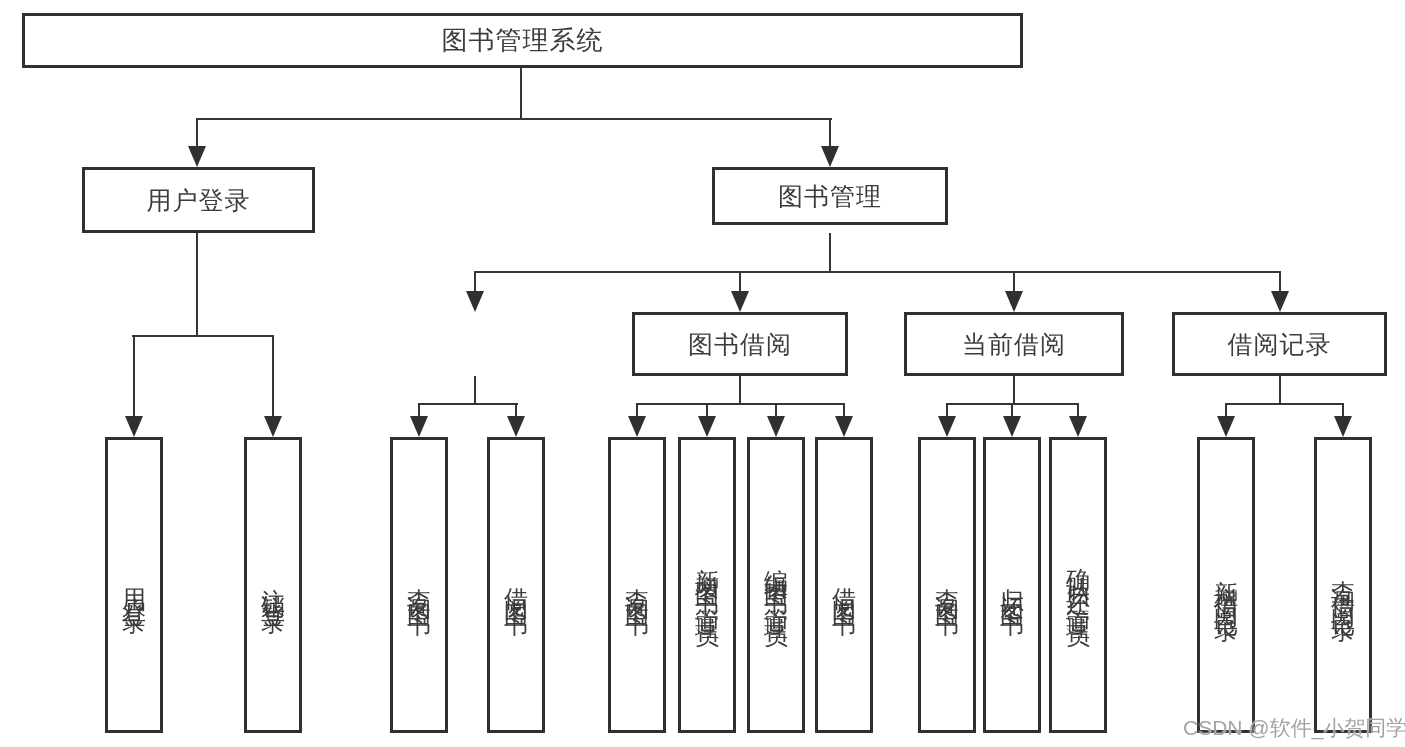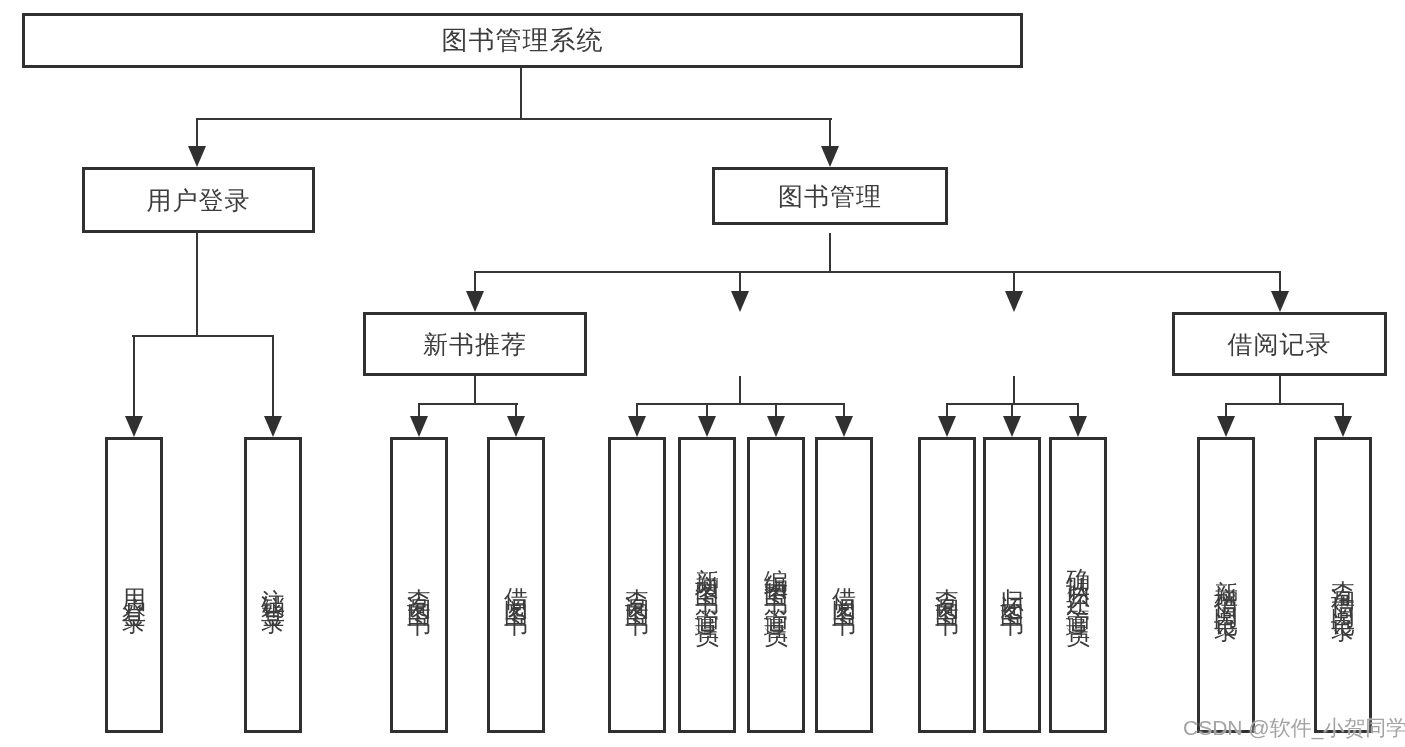--- a/index.html
+++ b/index.html
@@ -97,22 +97,25 @@
   <div class="line" style="left:474px; top:271px; width:807px; height:2px;"></div>
   <div class="line" style="left:474px; top:271px; width:2px; height:24px;"></div>
   <div class="arrow" style="left:466px; top:291px;"></div>
   <div class="line" style="left:739px; top:271px; width:2px; height:24px;"></div>
   <div class="arrow" style="left:731px; top:291px;"></div>
   <div class="line" style="left:1013px; top:271px; width:2px; height:24px;"></div>
   <div class="arrow" style="left:1005px; top:291px;"></div>
   <div class="line" style="left:1279px; top:271px; width:2px; height:24px;"></div>
   <div class="arrow" style="left:1271px; top:291px;"></div>
 
-  <div class="hbox" style="left:363px; top:312px; width:224px; height:64px;">
-    <span>新书推荐</span>
+  <div class="hbox" style="left:632px; top:312px; width:216px; height:64px;">
+    <span>图书借阅</span>
+  </div>
+  <div class="hbox" style="left:904px; top:312px; width:220px; height:64px;">
+    <span>当前借阅</span>
   </div>
   <div class="hbox" style="left:1172px; top:312px; width:215px; height:64px;">
     <span>借阅记录</span>
   </div>
 
   <div class="line" style="left:474px; top:376px; width:2px; height:29px;"></div>
   <div class="line" style="left:418px; top:403px; width:100px; height:2px;"></div>
   <div class="line" style="left:418px; top:403px; width:2px; height:17px;"></div>
   <div class="arrow" style="left:410px; top:416px;"></div>
   <div class="line" style="left:515px; top:403px; width:2px; height:17px;"></div>

